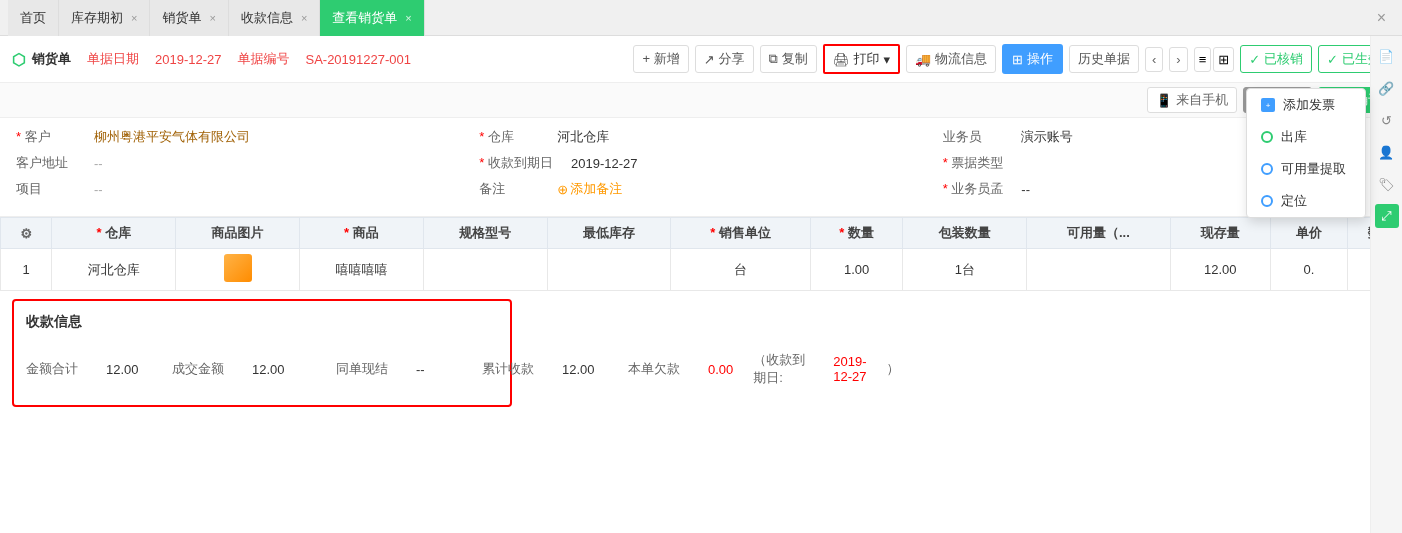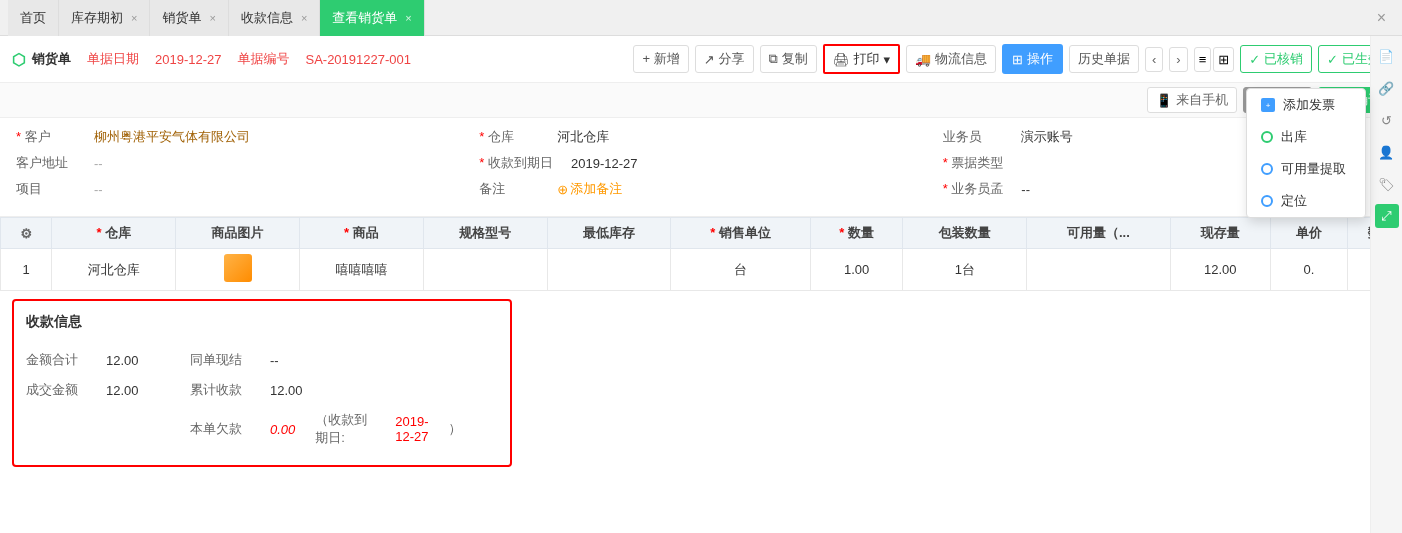--- a/index.html
+++ b/index.html
@@ -359,29 +359,29 @@
     .payment-row {
       display: flex;
       align-items: center;
       gap: 20px;
       margin-bottom: 6px;
     }
     .payment-label { color: #666; min-width: 60px; }
     .payment-value { color: #333; min-width: 60px; }
     .payment-col {
       display: flex;
-      flex-direction: column;
+      flex-direction: row;
       gap: 6px;
       flex: 1;
     }
     .payment-cols {
       display: flex;
       gap: 24px;
     }
-    .overdue-text { color: red; font-style: italic; }
+    .overdue-text { color: red; }
     .date-text { color: red; }
 
     .ops-highlight {
       border: 2px solid red;
       border-radius: 3px;
     }
   </style>
 </head>
 <body>
 

